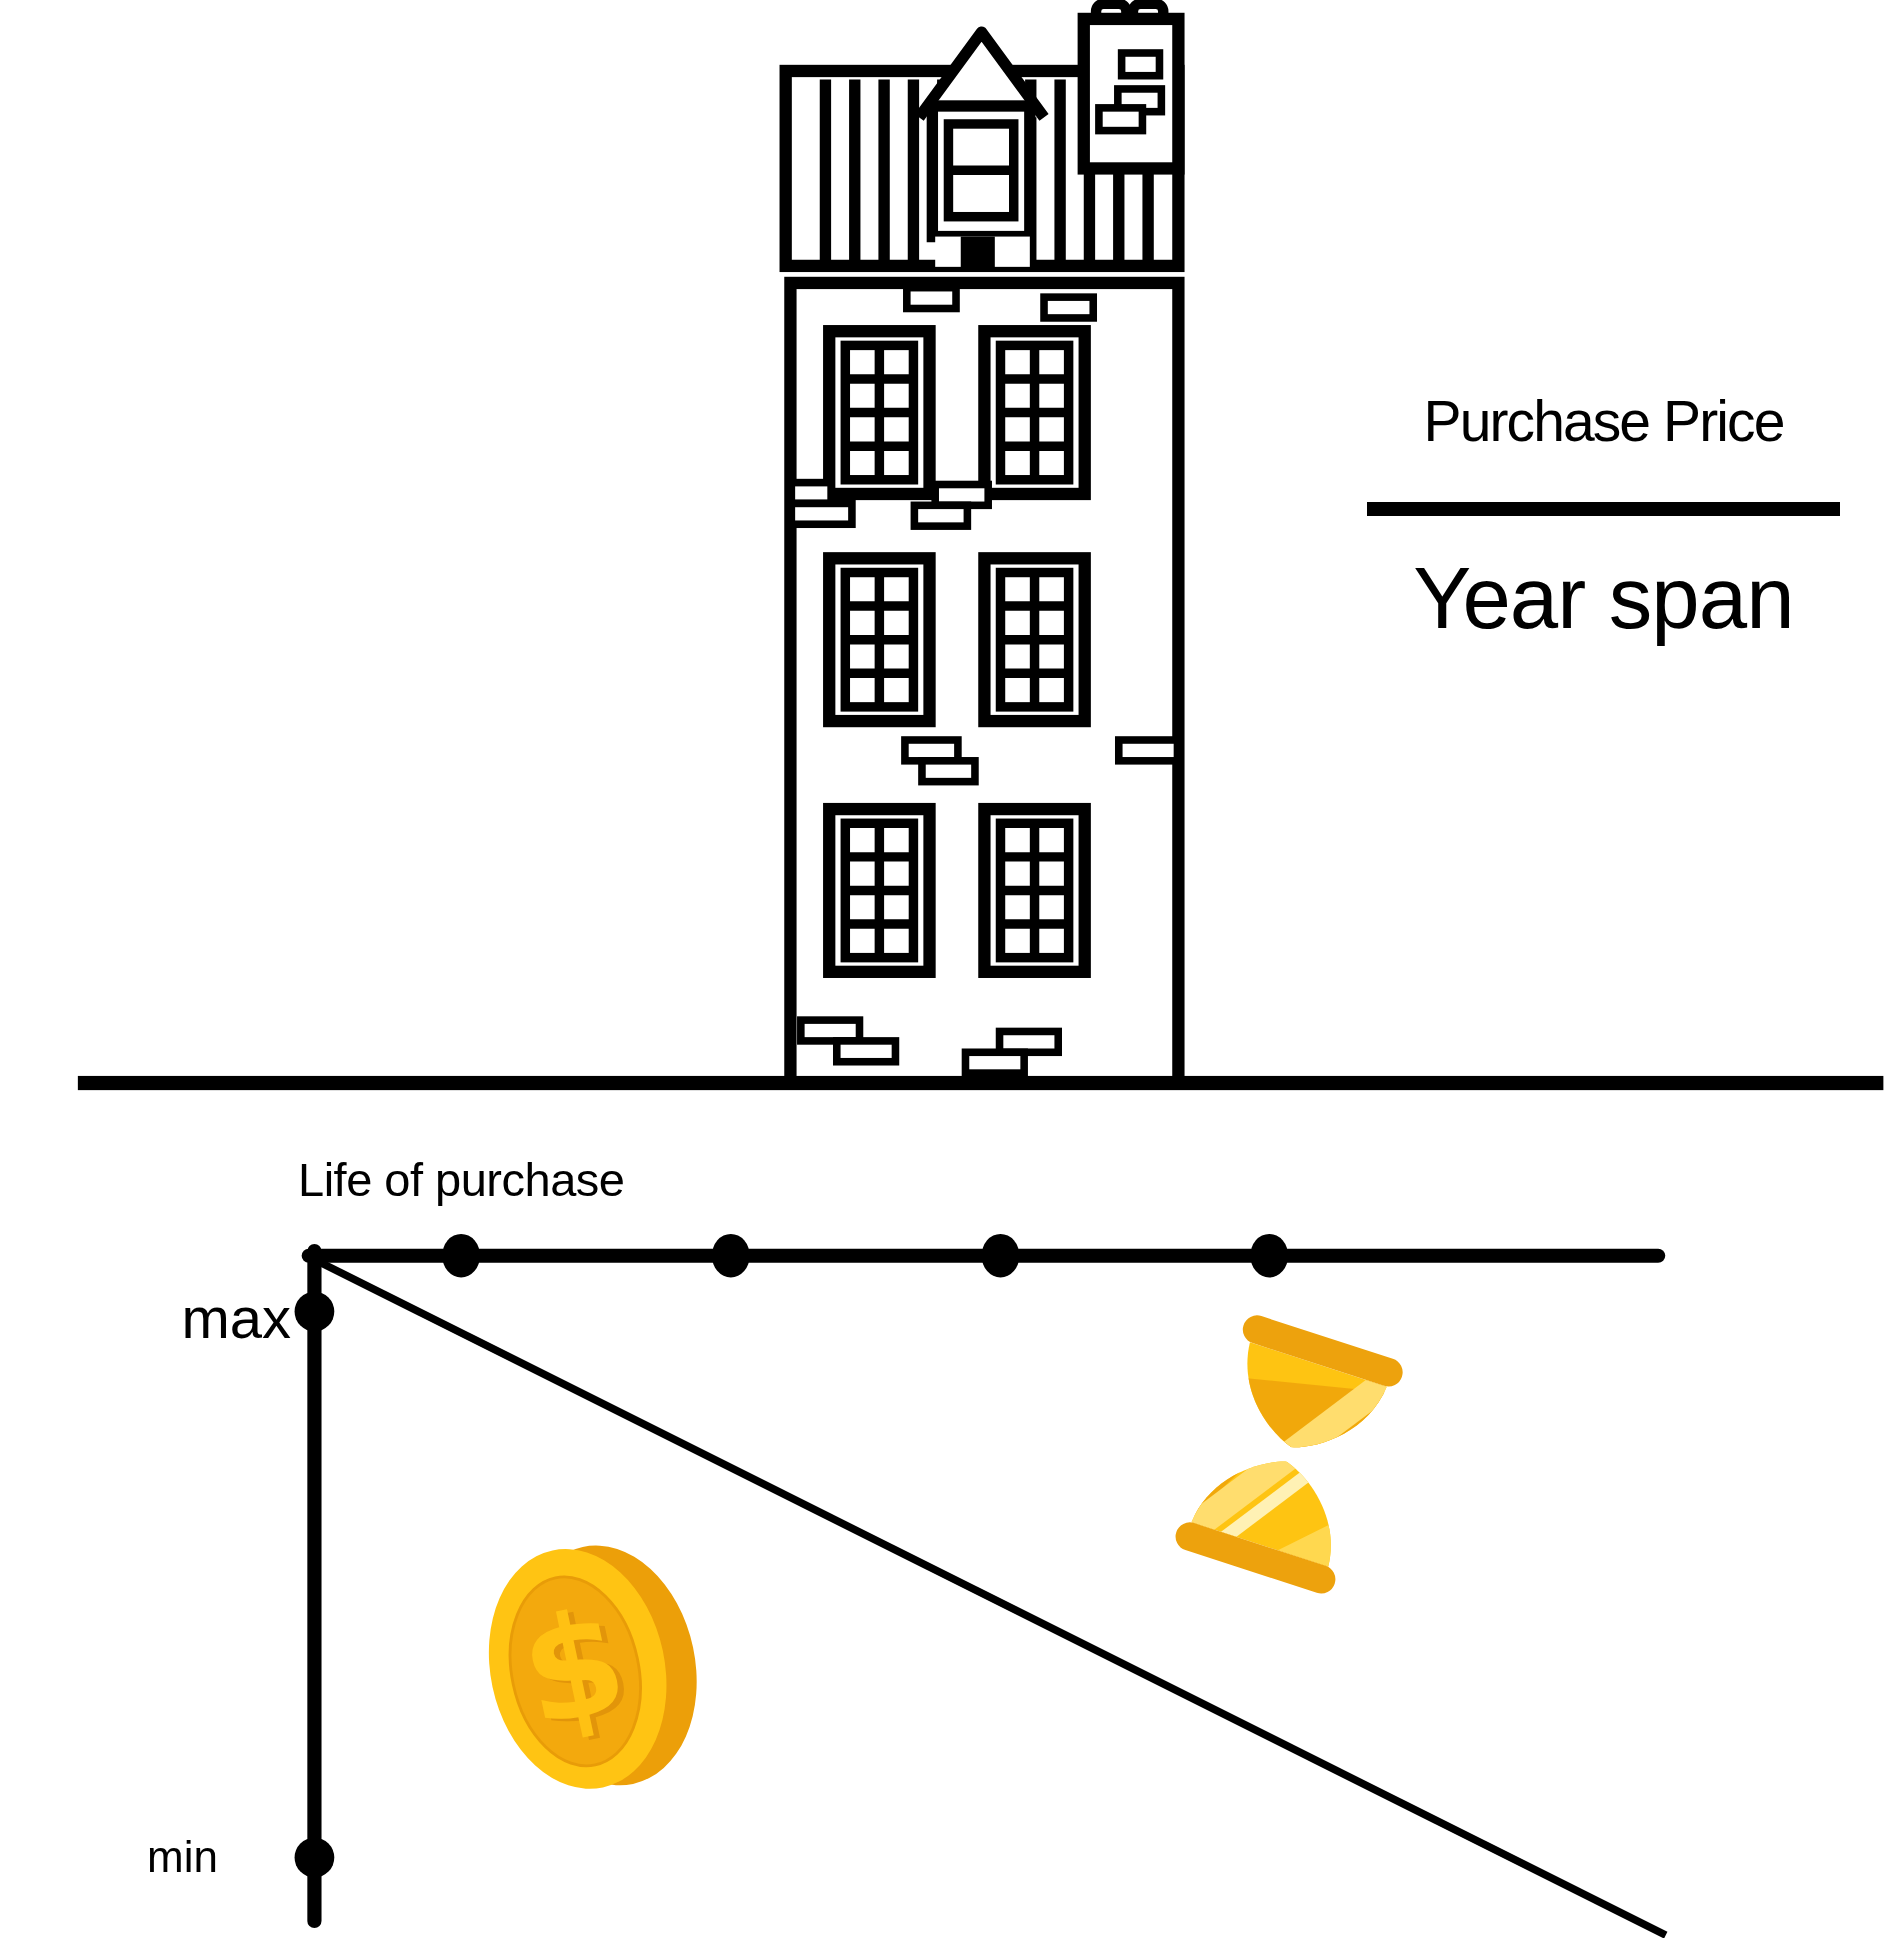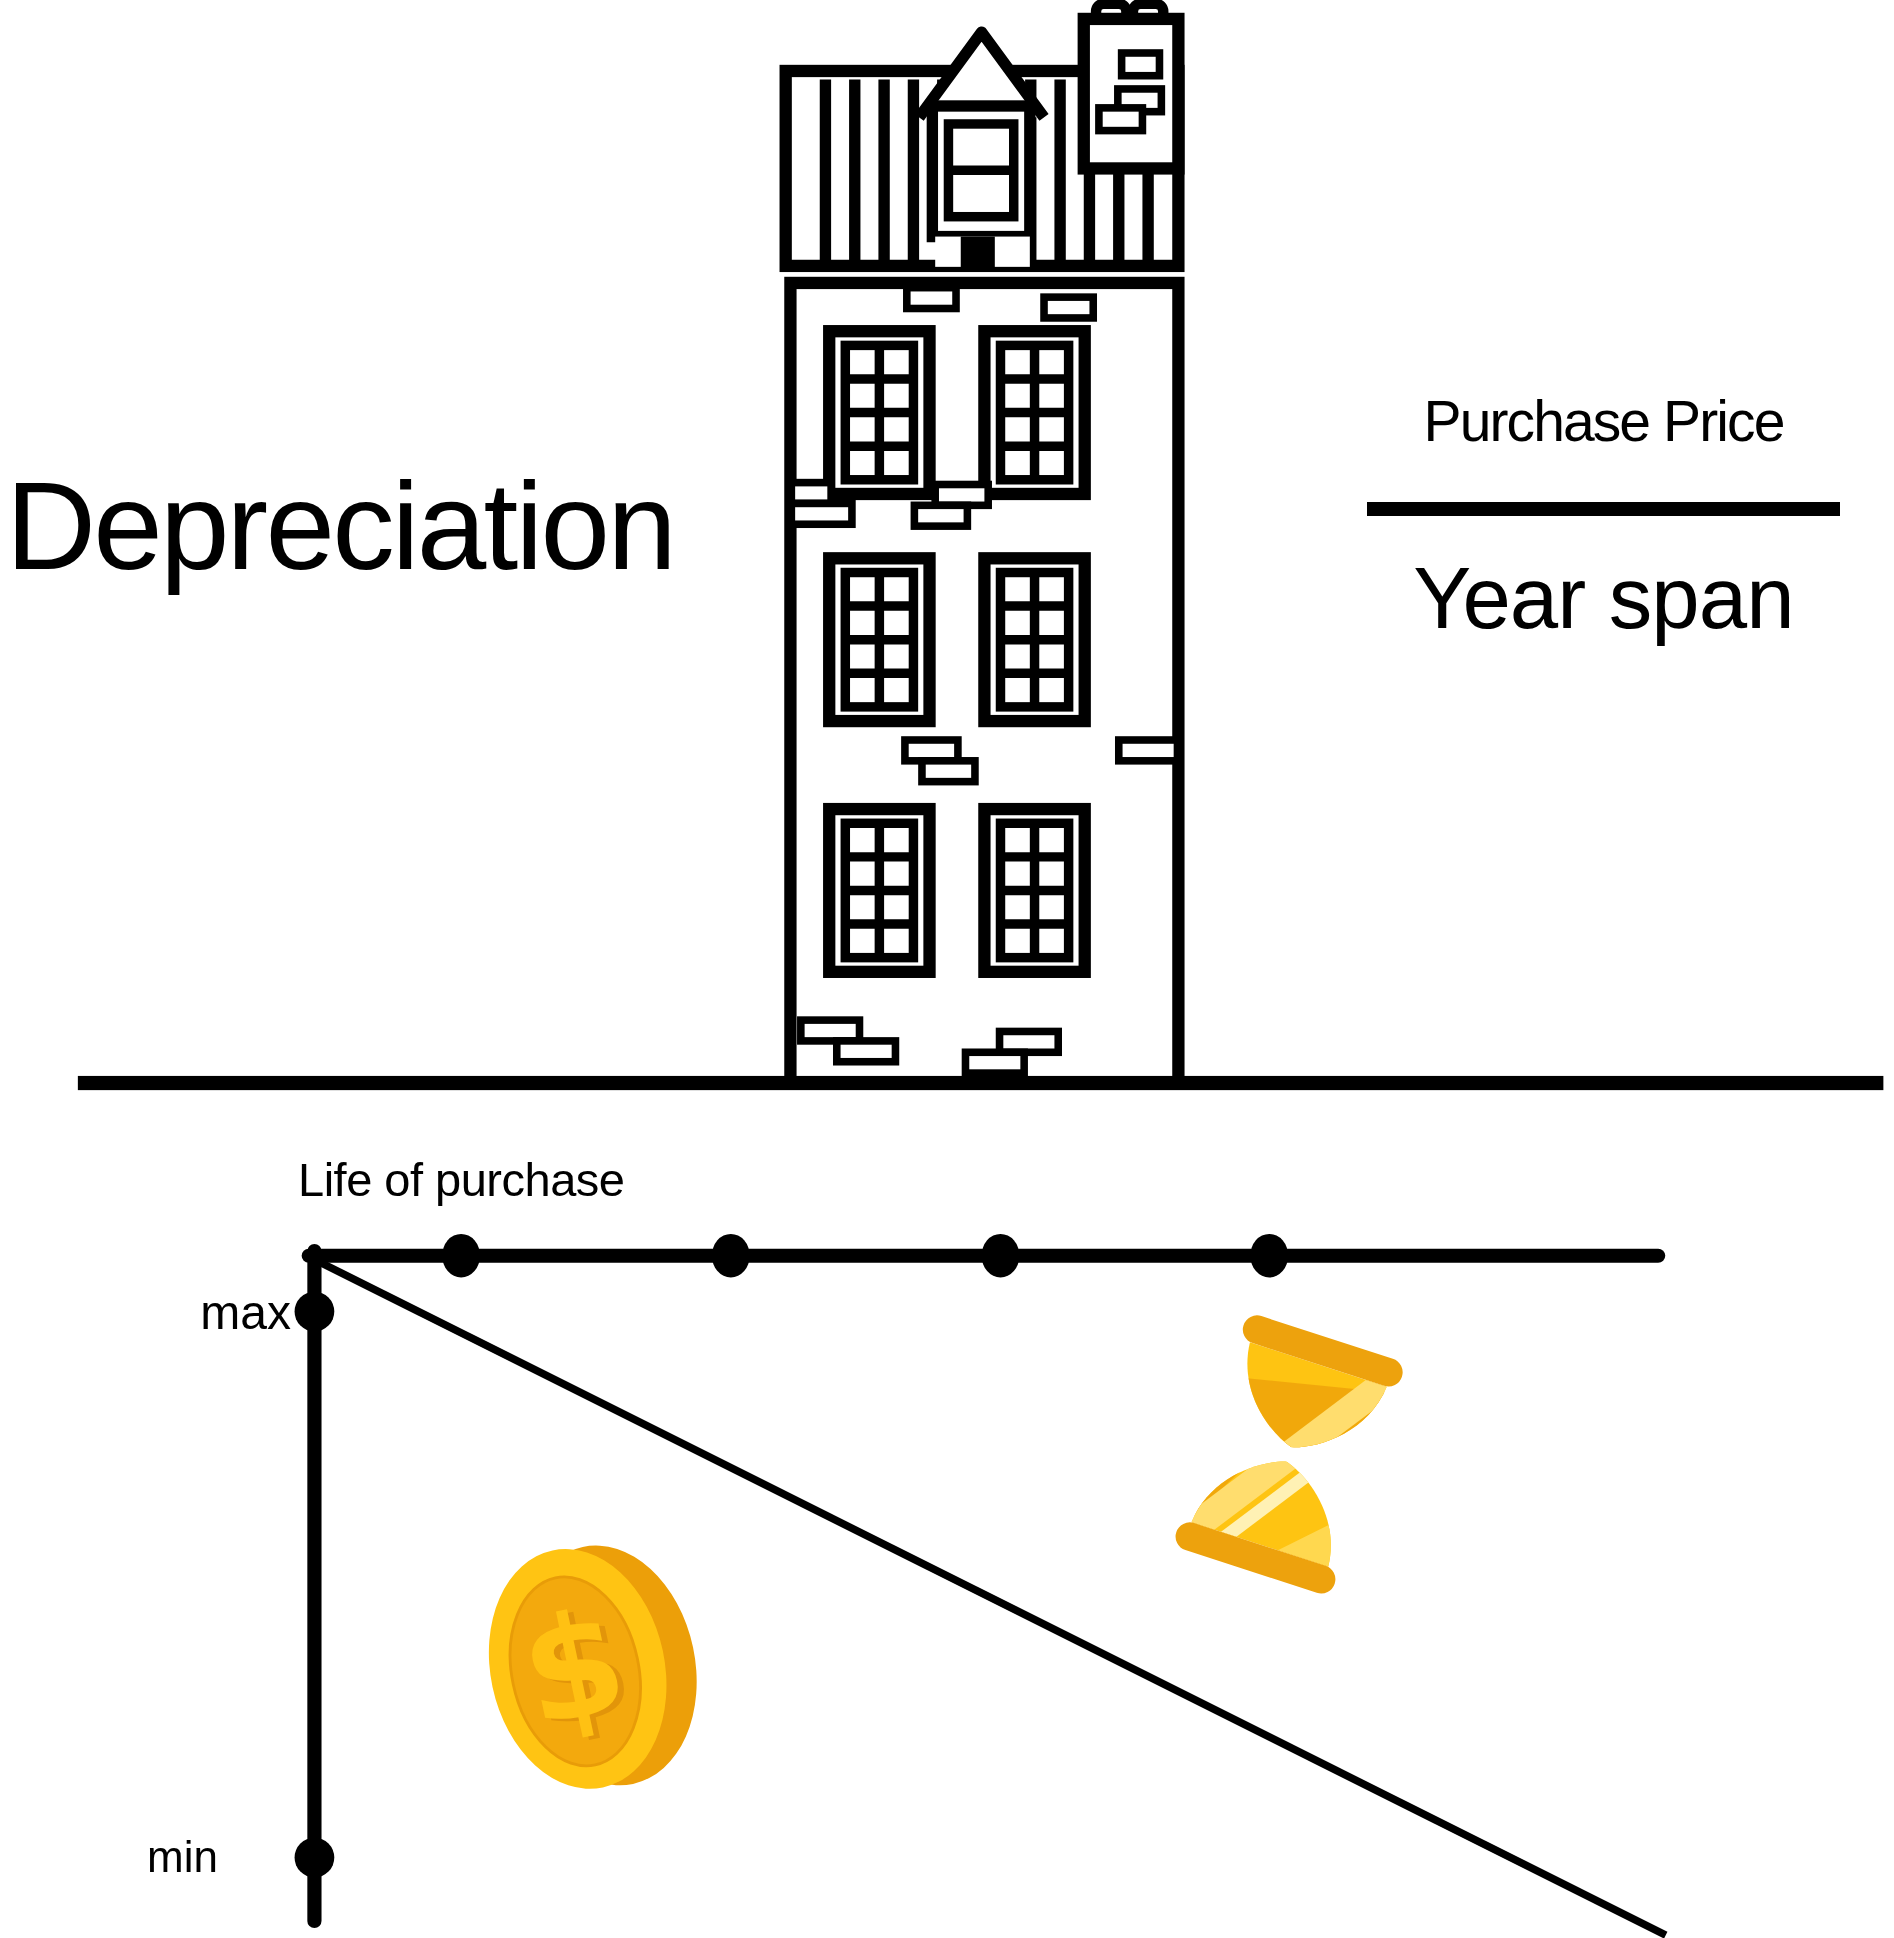--- a/index.html
+++ b/index.html
@@ -6,21 +6,21 @@
   #stage{position:relative;width:1895px;height:1938px;background:#ffffff;overflow:hidden;
          font-family:"Liberation Sans", sans-serif;color:#000;}
   #stage svg{position:absolute;left:0;top:0;}
   .txt{position:absolute;color:#000;white-space:nowrap;}
   #title-text{left:5.7px;top:463px;font-size:125px;letter-spacing:-2.8px;line-height:1;}
   #fraction{position:absolute;left:1314px;top:390px;width:579px;text-align:center;}
   #fraction .num{font-size:57px;letter-spacing:-1.9px;line-height:1.1;}
   #fraction .bar{width:473px;height:14px;background:#000;margin:49px auto 34px auto;}
   #fraction .den{font-size:87px;letter-spacing:-0.9px;line-height:1.1;}
   #x-axis-label{left:298px;top:1156px;font-size:47px;letter-spacing:-0.5px;line-height:1;}
-  #max-label{left:151px;top:1289px;width:140px;text-align:right;font-size:48px;line-height:1;}
+  #max-label{left:151px;top:1289px;width:140px;text-align:right;font-size:58px;line-height:1;}
   #min-label{left:147px;top:1835px;width:140px;text-align:left;font-size:44px;line-height:1;}
   .brick{fill:#fff;stroke:#000;stroke-width:8;}
   .ink{stroke:#000;fill:none;}
 </style>
 </head>
 <body>
 
 <div id="stage">
 
   <svg width="1895" height="1938" viewBox="0 0 2002 2048">
@@ -131,21 +131,20 @@
         <rect x="-14" y="-90" width="30" height="220" fill="#FFDD6E" transform="rotate(35)"></rect>
         <rect x="22" y="-90" width="14" height="220" fill="#FFF1B4" transform="rotate(35)"></rect>
         <path d="M20 100 L76 45 L80 100 Z" fill="#FFD84F"></path>
       </g>
 
       <rect x="-88" y="-130" width="176" height="30" rx="15" fill="#EDA20D"></rect>
       <rect x="-88" y="100" width="176" height="30" rx="15" fill="#EDA20D"></rect>
     </g>
   </svg>
 
-  <div id="title-text" class="txt">Depreciation</div>
 
   <div id="fraction">
     <div class="num">Purchase Price</div>
     <div class="bar"></div>
     <div class="den">Year span</div>
   </div>
 
   <div id="x-axis-label" class="txt">Life of purchase</div>
   <div id="max-label" class="txt">max</div>
   <div id="min-label" class="txt">min</div>

